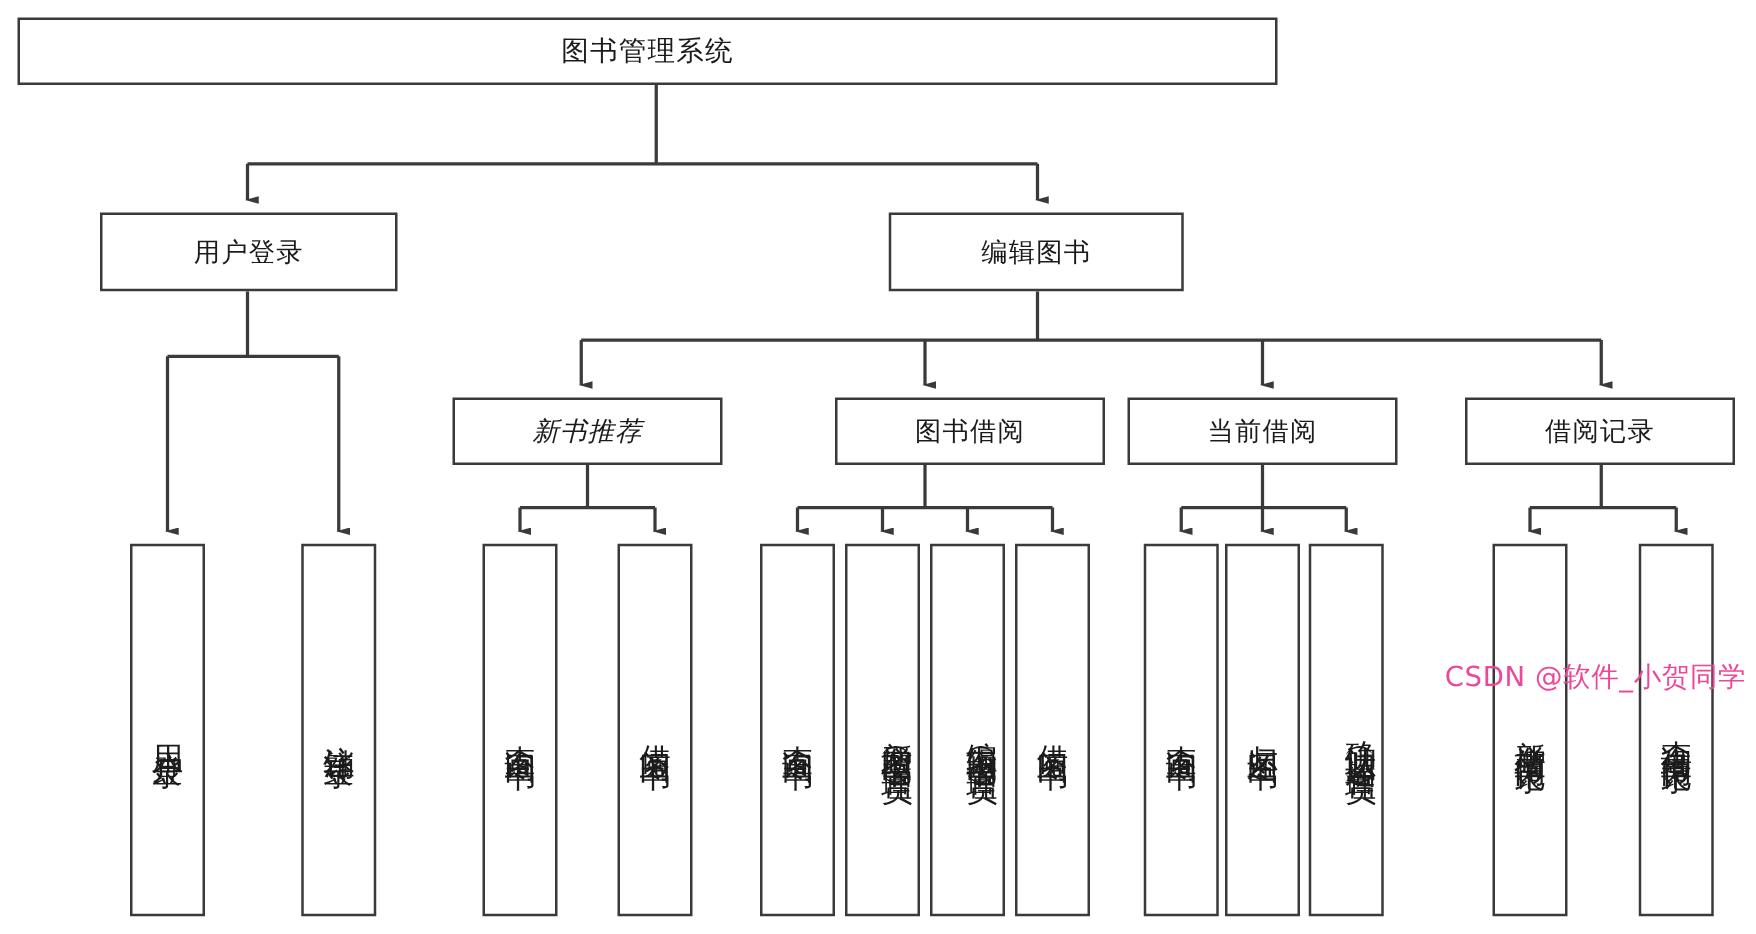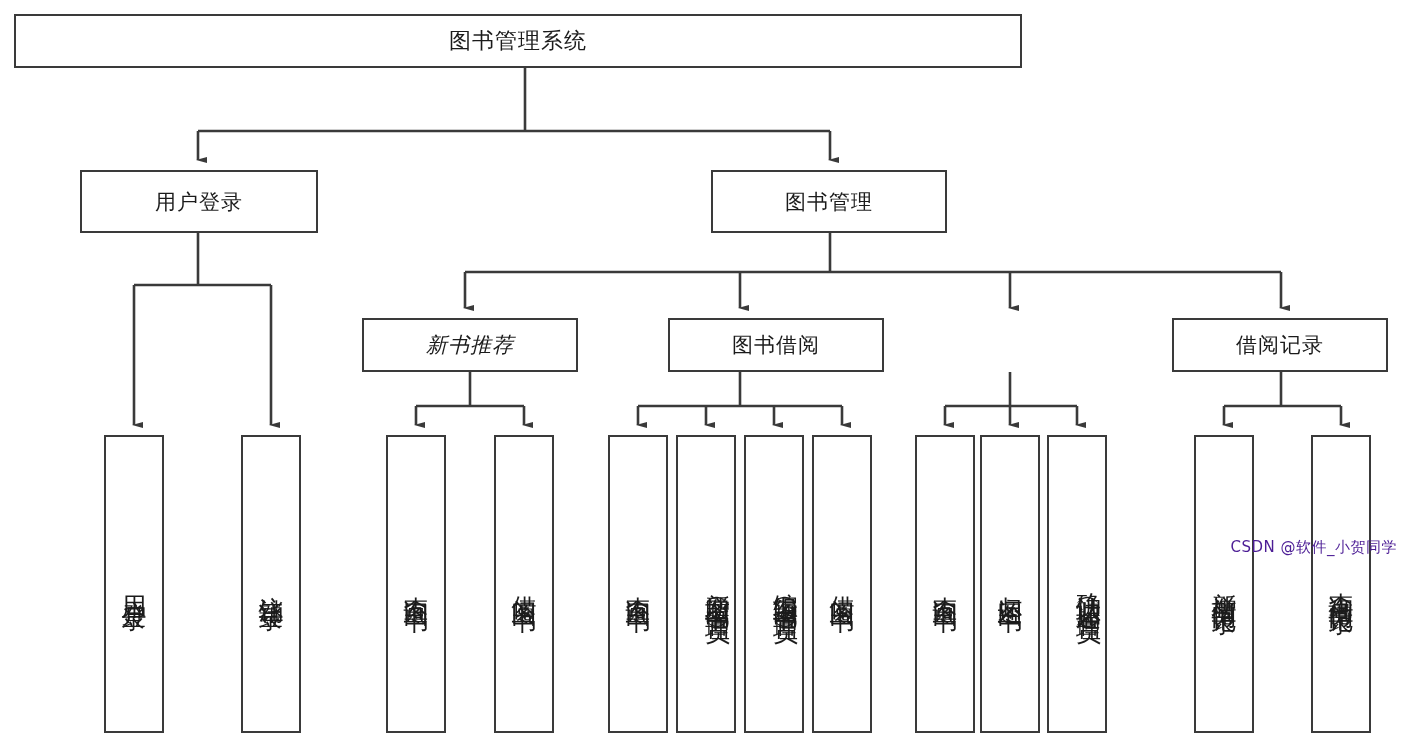--- a/index.html
+++ b/index.html
@@ -21,21 +21,21 @@
   .node.leaf{
     writing-mode:vertical-rl; text-orientation:upright;
     font-size:25px; letter-spacing:4px;
     align-items:flex-start; justify-content:center;
     padding-top:14px;
   }
   .node.leaf.mid{ align-items:center; padding-top:0; }
   .node .lbl{ display:block; white-space:nowrap; }
   .watermark{
     position:absolute;right:8px;bottom:4px;
-    font-size:15px;color:#4c1d95;letter-spacing:0.5px;
+    font-size:22px;color:#ec4899;letter-spacing:0.5px;
     user-select:none;white-space:nowrap;
   }
 </style>
 </head>
 <body>
 
 <div id="diagram-root">
 
   <svg class="edges" viewBox="0 0 1405 747" xmlns="http://www.w3.org/2000/svg">
     <defs>
@@ -88,28 +88,31 @@
   </svg>
 
   <div class="node root" style="left:14px;top:14px;width:1008px;height:54px;">
     <span class="lbl">图书管理系统</span>
   </div>
 
   <div class="node h" style="left:80px;top:170px;width:238px;height:63px;">
     <span class="lbl">用户登录</span>
   </div>
   <div class="node h" style="left:711px;top:170px;width:236px;height:63px;">
-    <span class="lbl">图书管理</span>
+    <span class="lbl">编辑图书</span>
   </div>
 
   <div class="node h" style="left:362px;top:318px;width:216px;height:54px;font-style:italic;">
     <span class="lbl">新书推荐</span>
   </div>
   <div class="node h" style="left:668px;top:318px;width:216px;height:54px;">
     <span class="lbl">图书借阅</span>
+  </div>
+  <div class="node h" style="left:902px;top:318px;width:216px;height:54px;">
+    <span class="lbl">当前借阅</span>
   </div>
   <div class="node h" style="left:1172px;top:318px;width:216px;height:54px;align-items:center;">
     <span class="lbl">借阅记录</span>
   </div>
 
   <div class="node leaf mid" style="left:104px;top:435px;width:60px;height:298px;">
     <span class="lbl">用户登录</span>
   </div>
   <div class="node leaf mid" style="left:241px;top:435px;width:60px;height:298px;">
     <span class="lbl">注销登录</span>

